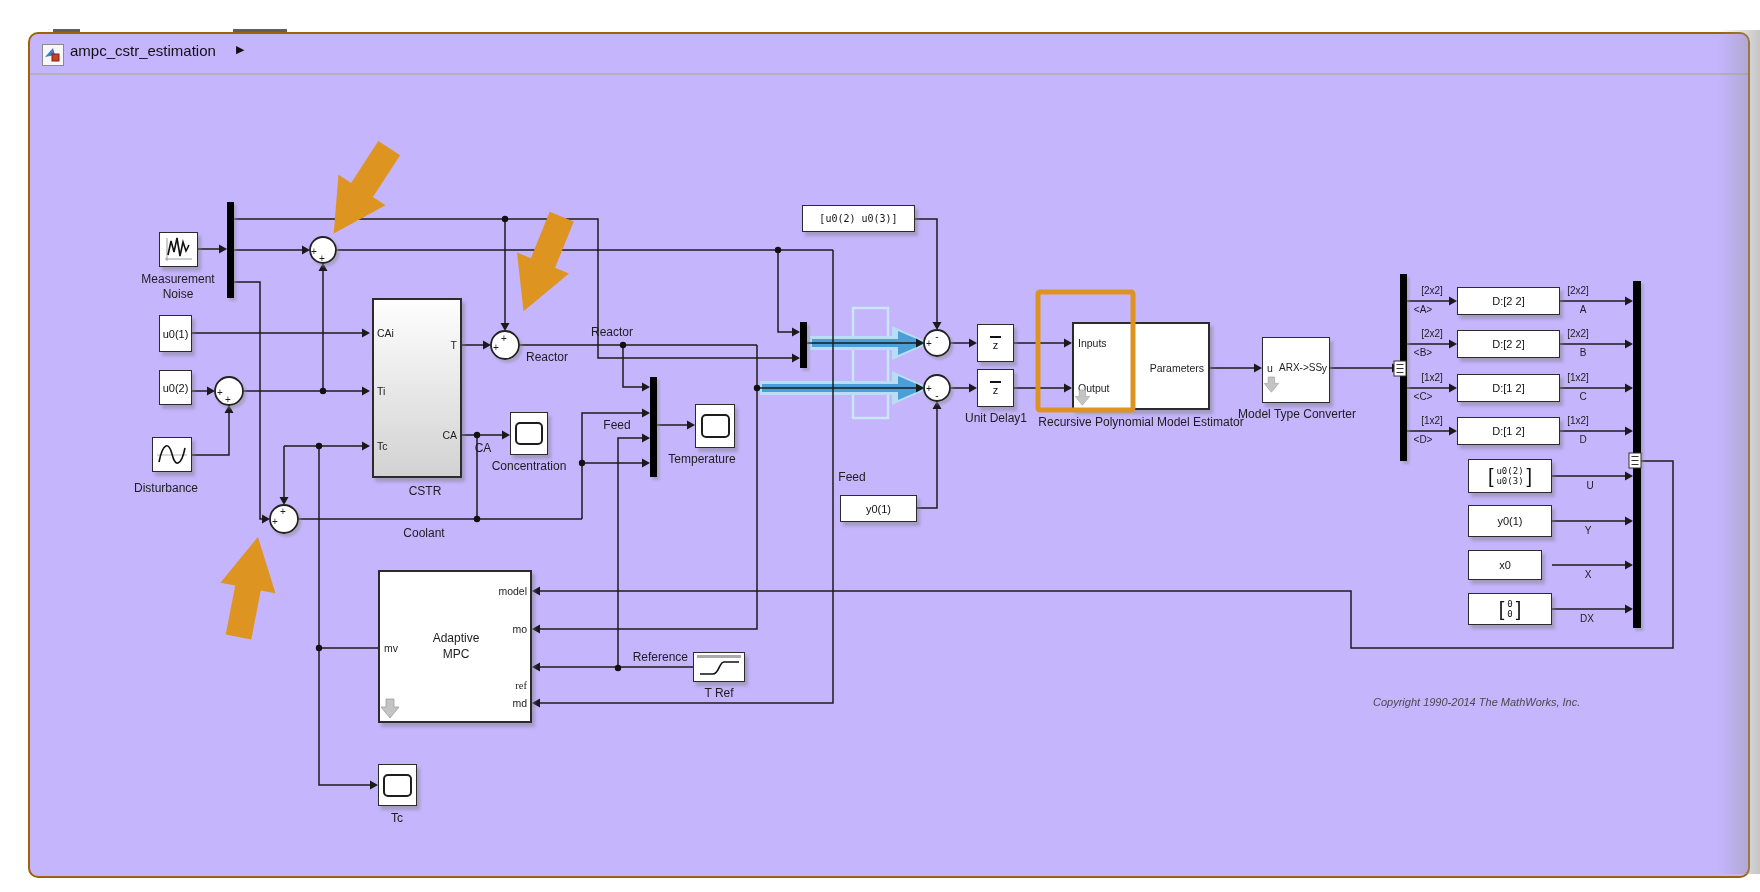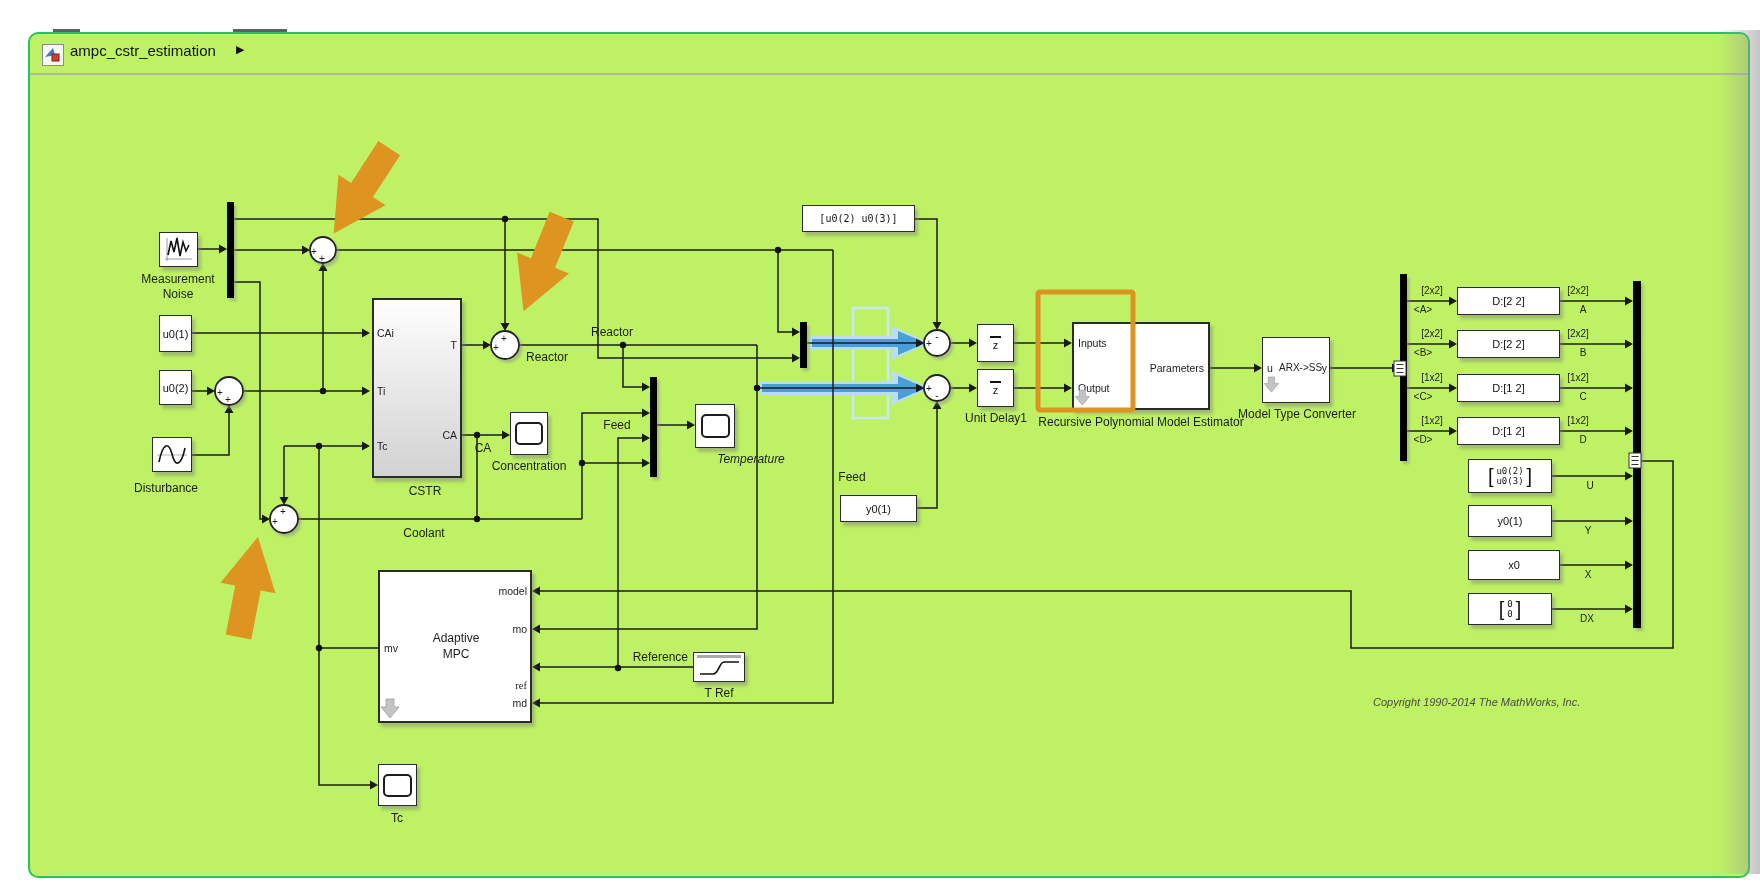--- a/index.html
+++ b/index.html
@@ -1,18 +1,18 @@
 <!DOCTYPE html>
 <html><head>
 <meta charset="utf-8">
 <style>
   html,body{margin:0;padding:0;background:#ffffff;font-family:"Liberation Sans",sans-serif;}
   #stage{position:relative;width:1760px;height:892px;background:#fff;overflow:hidden;}
   #window{position:absolute;left:28px;top:32px;width:1718px;height:842px;
-    border:2px solid #22c55e;border-radius:10px;background:#bef264;}
+    border:2px solid #a16207;border-radius:10px;background:#c4b5fd;}
   #titlebar{position:absolute;left:0;top:0;width:100%;height:39px;border-bottom:2px solid #b3b3b3;
     display:flex;align-items:center;}
   #model-icon{position:absolute;left:12px;top:10px;width:20px;height:20px;border:1px solid #8a8a8a;
     background:#f7f7f7;}
   #title-text{position:absolute;left:40px;top:8px;font-size:15px;color:#111;}
   #crumb-arrow{position:absolute;left:206px;top:9px;font-size:11px;color:#111;}
   #edge-shadow{position:absolute;right:0;top:30px;width:42px;height:844px;
     background:linear-gradient(to right,rgba(255,255,255,0),rgba(150,150,150,.55));pointer-events:none;}
   .topseg{position:absolute;top:29px;height:3px;background:#5f5f5f;}
   #svgwires,#svgoverlay{position:absolute;left:0;top:0;pointer-events:none;}
@@ -283,21 +283,21 @@
       <span class="brk">[</span>
       <span class="stack mono">
         <span>u0(2)</span>
         <span>u0(3)</span>
       </span>
       <span class="brk">]</span>
     </div>
     <div class="blk" style="left:1468px;top:505px;width:84px;height:32px;">
       <span>y0(1)</span>
     </div>
-    <div class="blk" style="left:1468px;top:550px;width:92px;height:30px;">
+    <div class="blk" style="left:1468px;top:550px;width:74px;height:30px;">
       <span>x0</span>
     </div>
     <div class="blk" style="left:1468px;top:593px;width:84px;height:32px;">
       <span class="brk">[</span>
       <span class="stack mono">
         <span>0</span>
         <span>0</span>
       </span>
       <span class="brk">]</span>
     </div>
@@ -323,21 +323,21 @@
 
   <div class="plabel" style="left:1267px;top:362px;">u</div>
   <div class="plabel" style="left:1279px;top:362px;font-size:10px;">ARX-&gt;SS</div>
   <div class="plabel ra" style="left:1327px;top:362px;">y</div>
 
   <div class="cap" style="left:178px;top:272px;">Measurement</div>
   <div class="cap" style="left:178px;top:287px;">Noise</div>
   <div class="cap" style="left:166px;top:481px;">Disturbance</div>
   <div class="cap" style="left:425px;top:484px;">CSTR</div>
   <div class="cap" style="left:529px;top:459px;">Concentration</div>
-  <div class="cap" style="left:751px;top:452px;font-style:italic;">Temperature</div>
+  <div class="cap" style="left:702px;top:452px;">Temperature</div>
   <div class="cap" style="left:397px;top:811px;">Tc</div>
   <div class="cap" style="left:719px;top:686px;">T Ref</div>
   <div class="cap ra" style="left:688px;top:650px;">Reference</div>
   <div class="cap" style="left:547px;top:350px;">Reactor</div>
   <div class="cap" style="left:612px;top:325px;">Reactor</div>
   <div class="cap" style="left:617px;top:418px;">Feed</div>
   <div class="cap" style="left:852px;top:470px;">Feed</div>
   <div class="cap" style="left:424px;top:526px;">Coolant</div>
   <div class="cap" style="left:483px;top:441px;">CA</div>
   <div class="cap" style="left:996px;top:411px;">Unit Delay1</div>

